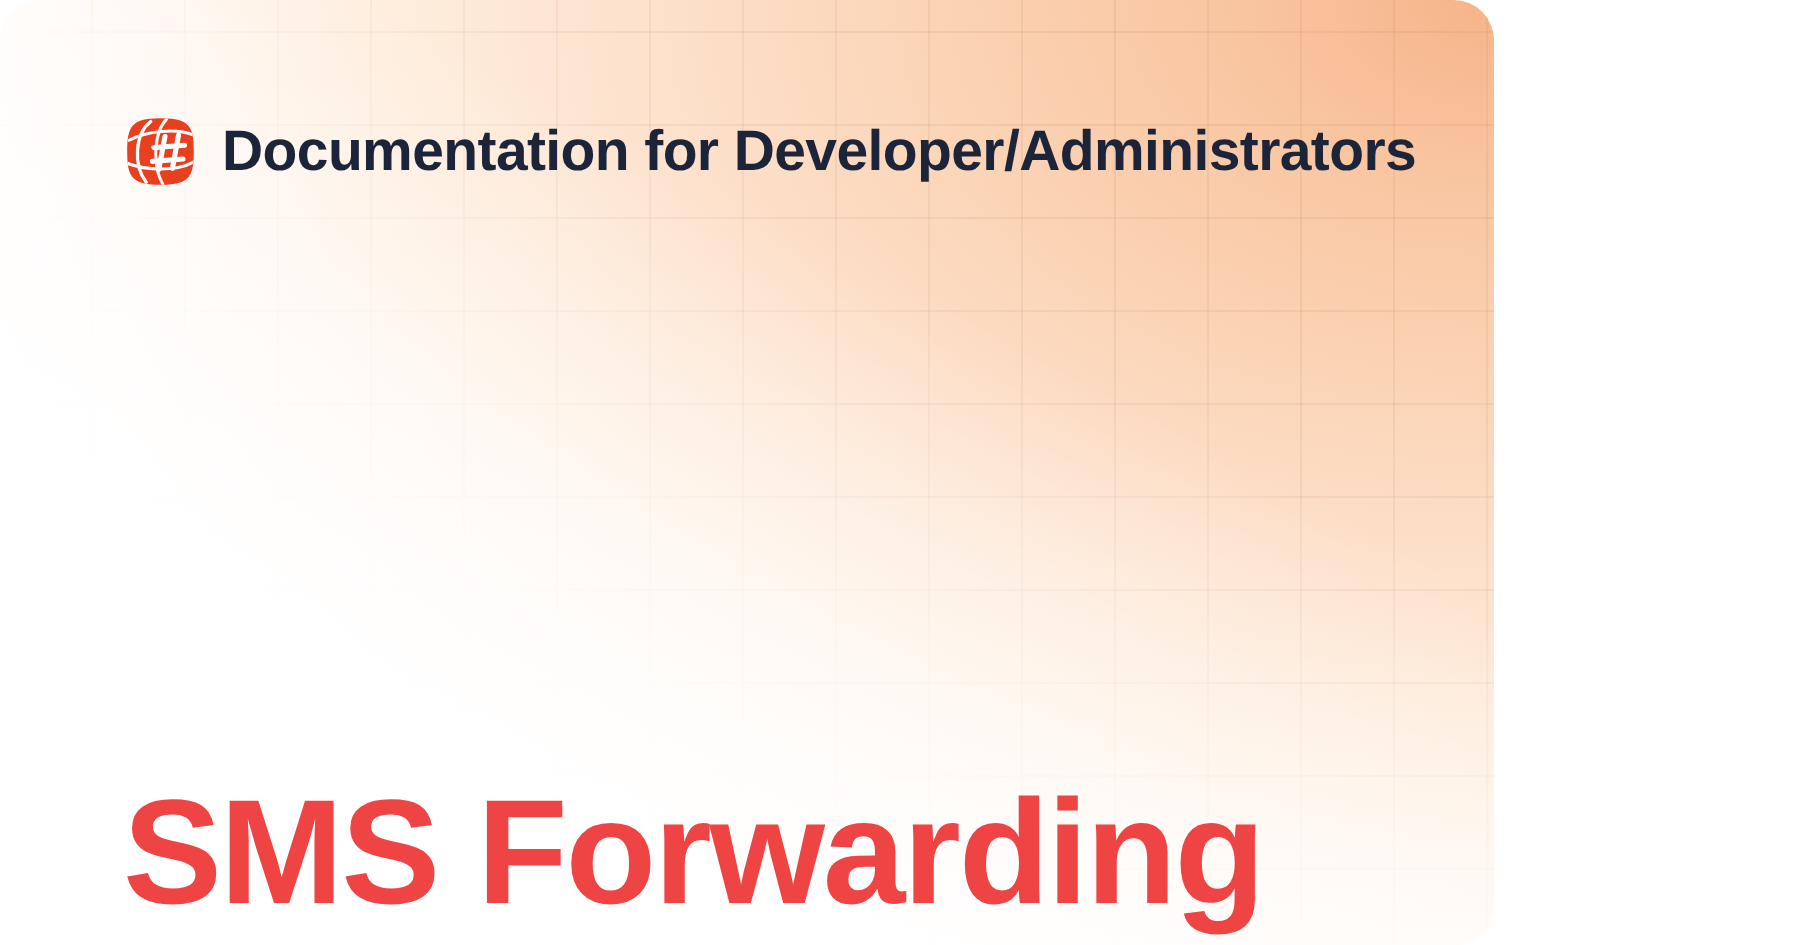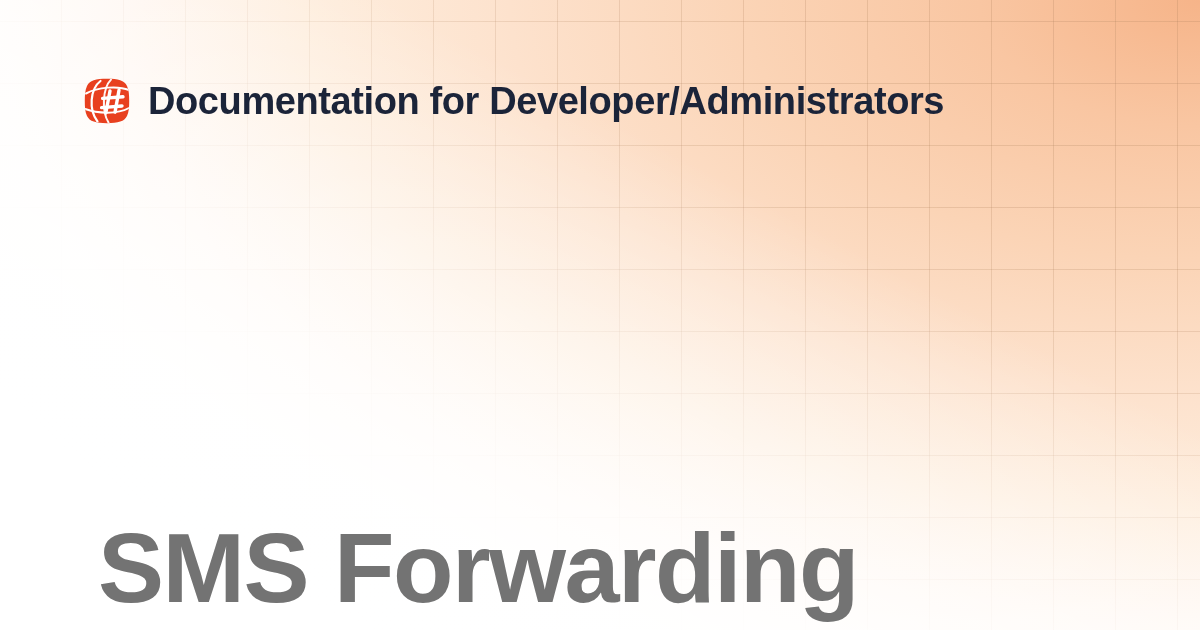--- a/index.html
+++ b/index.html
@@ -9,24 +9,25 @@
   body {
     width: 1200px;
     height: 630px;
     overflow: hidden;
     font-family: "Liberation Sans", sans-serif;
     background: #ffffff;
   }
 
   .og-card {
     position: relative;
-    width: 1200px;
+    width: 996px;
     height: 630px;
     overflow: hidden;
     background: #ffffff;
+    border-radius: 27px;
   }
 
   
   .bg-base {
     position: absolute;
     inset: 0;
     background: #ffffff;
     z-index: 0;
   }
 
@@ -112,25 +113,25 @@
     font-size: 38px;
     font-weight: bold;
     color: #1b2439;
     letter-spacing: -0.4px;
     white-space: nowrap;
     line-height: 1;
   }
 
   .page-heading {
     position: absolute;
-    left: 98px;
+    left: 82px;
     top: 452px;
     font-size: 99px;
     font-weight: bold;
-    color: #737373;
+    color: #ef4444;
     letter-spacing: -1.5px;
     line-height: 1;
     white-space: nowrap;
   }
 </style>
 </head>
 <body>
 
 <div class="og-card">
 

